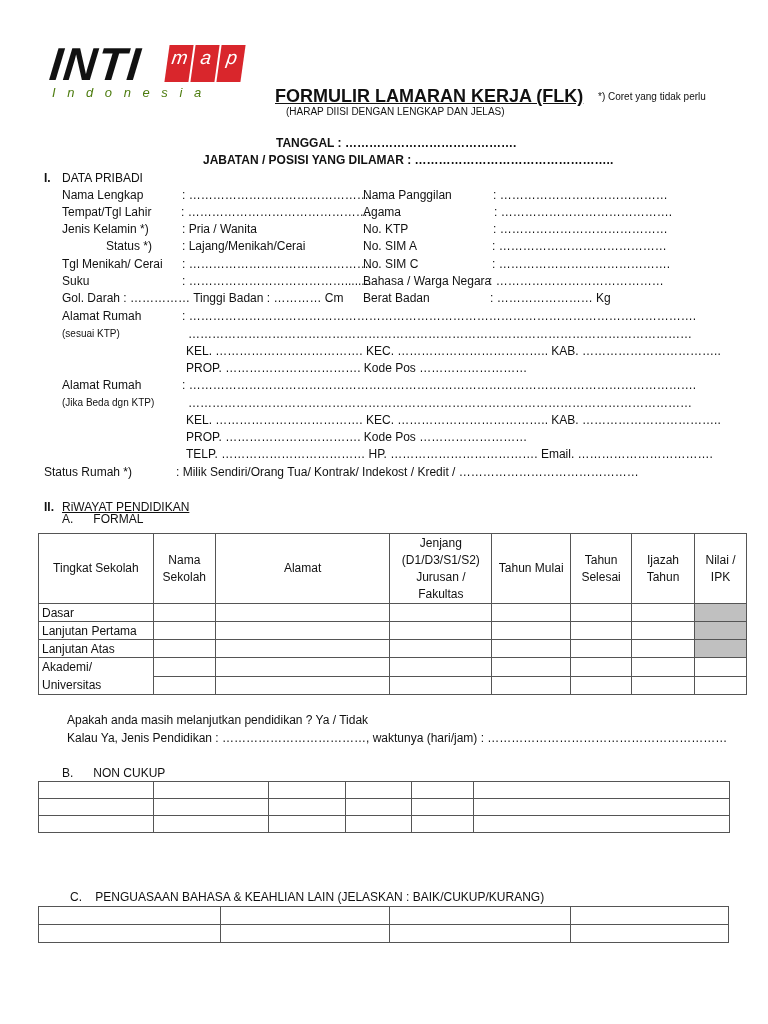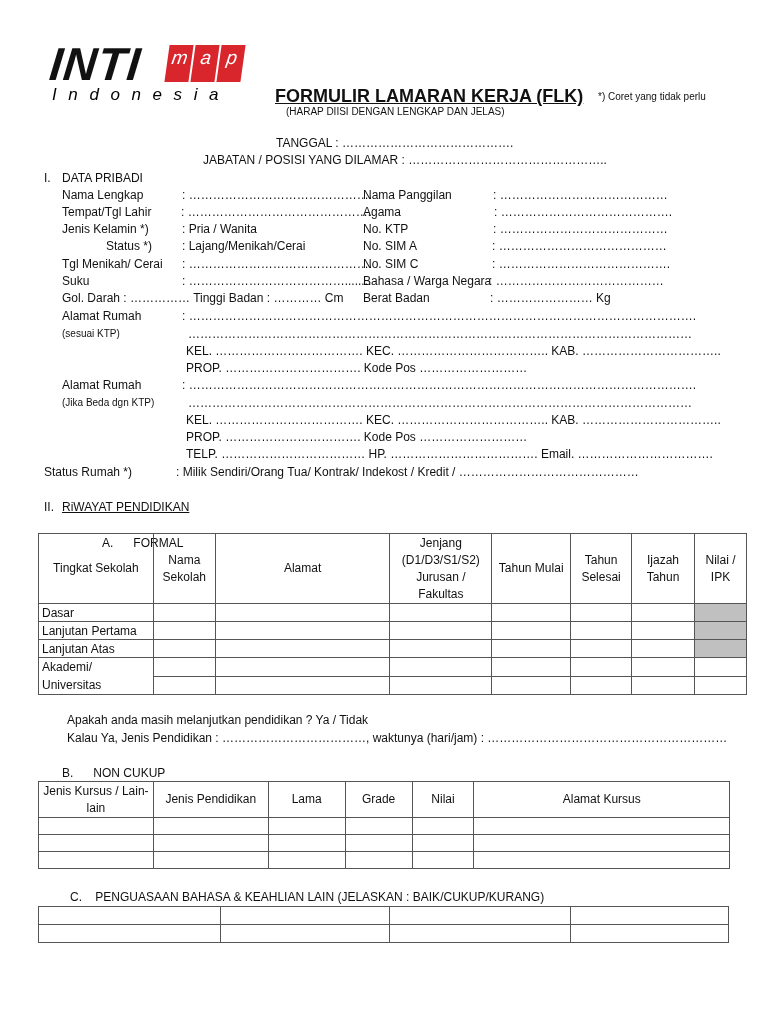--- a/index.html
+++ b/index.html
@@ -14,24 +14,24 @@
     font-weight:bold; font-style:italic; font-size:46px; letter-spacing:1px; color:#111; line-height:48px;
     transform:skewX(-6deg);
   }
   .logo-map { position:absolute; left:167px; top:45px; display:flex; gap:2px; }
   .logo-map span {
     display:block; width:24px; height:37px; background:#d9262c; color:#fff;
     font-style:italic; font-size:19px; line-height:26px; text-align:center;
     transform:skewX(-8deg);
   }
   .logo-indo {
-    position:absolute; left:52px; top:85px; font-style:italic; font-size:17px; letter-spacing:11.6px; color:#000000;
+    position:absolute; left:52px; top:85px; font-style:italic; font-size:13px; letter-spacing:11.6px; color:#4d7c0f;
   }
   .title { font-weight:bold; font-size:18px; text-decoration:underline; }
-  .bold { font-weight:normal; }
+  .bold { font-weight:bold; }
   .small { font-size:10px; }
   .lbl { font-size:12px; }
   table { border-collapse:collapse; position:absolute; }
   td, th { border:1.3px solid #555; font-size:12px; font-weight:normal; text-align:center; vertical-align:middle; padding:0 3px; }
   th { line-height:17px; }
   td.left { text-align:left; }
   td.grey { background:#c0c0c0; }
   .u { text-decoration:underline; }
 </style>
 </head>
@@ -106,21 +106,21 @@
   <div class="abs lbl" style="left:186px;top:413px;">KEL. ………………………………. KEC. ……………………………….. KAB. ……………………………..</div>
   <div class="abs lbl" style="left:186px;top:430px;">PROP. ……………………………. Kode Pos ………………………</div>
   <div class="abs lbl" style="left:186px;top:447px;">TELP. ……………………………… HP. ………………………………. Email. …………………………….</div>
 </div>
 
 <div class="abs lbl" style="left:44px;top:465px;">Status Rumah *)</div>
 <div class="abs lbl" style="left:176px;top:465px;">: Milik Sendiri/Orang Tua/ Kontrak/ Indekost / Kredit / ………………………………………</div>
 
 <div class="abs bold" style="left:44px;top:500px;">II.</div>
 <div class="abs u" style="left:62px;top:500px;">RiWAYAT PENDIDIKAN</div>
-<div class="abs" style="left:62px;top:536px;white-space:pre;margin-left:40px;">A.      FORMAL</div>
+<div class="abs" style="left:62px;top:512px;white-space:pre;">A.      FORMAL</div>
 
 <table style="left:38px;top:533px;width:709px;">
   <colgroup>
     <col style="width:115px">
       <col style="width:62px">
       <col style="width:175px">
       <col style="width:102px">
     <col style="width:79px">
       <col style="width:61px">
       <col style="width:63px">
@@ -196,28 +196,20 @@
 <table style="left:38px;top:781px;width:692px;">
   <colgroup>
     <col style="width:115px">
       <col style="width:115px">
       <col style="width:77px">
       <col style="width:67px">
       <col style="width:62px">
       <col style="width:256px">
   </colgroup>
   <tbody>
-      <tr style="height:36px;">
-    <th>Jenis Kursus / Lain-lain</th>
-    <th>Jenis Pendidikan</th>
-    <th>Lama</th>
-    <th>Grade</th>
-    <th>Nilai</th>
-    <th>Alamat Kursus</th>
-  </tr>
   <tr style="height:17px;">
     <td></td>
         <td></td>
         <td></td>
         <td></td>
         <td></td>
         <td></td>
   </tr>
   <tr style="height:17px;">
     <td></td>

